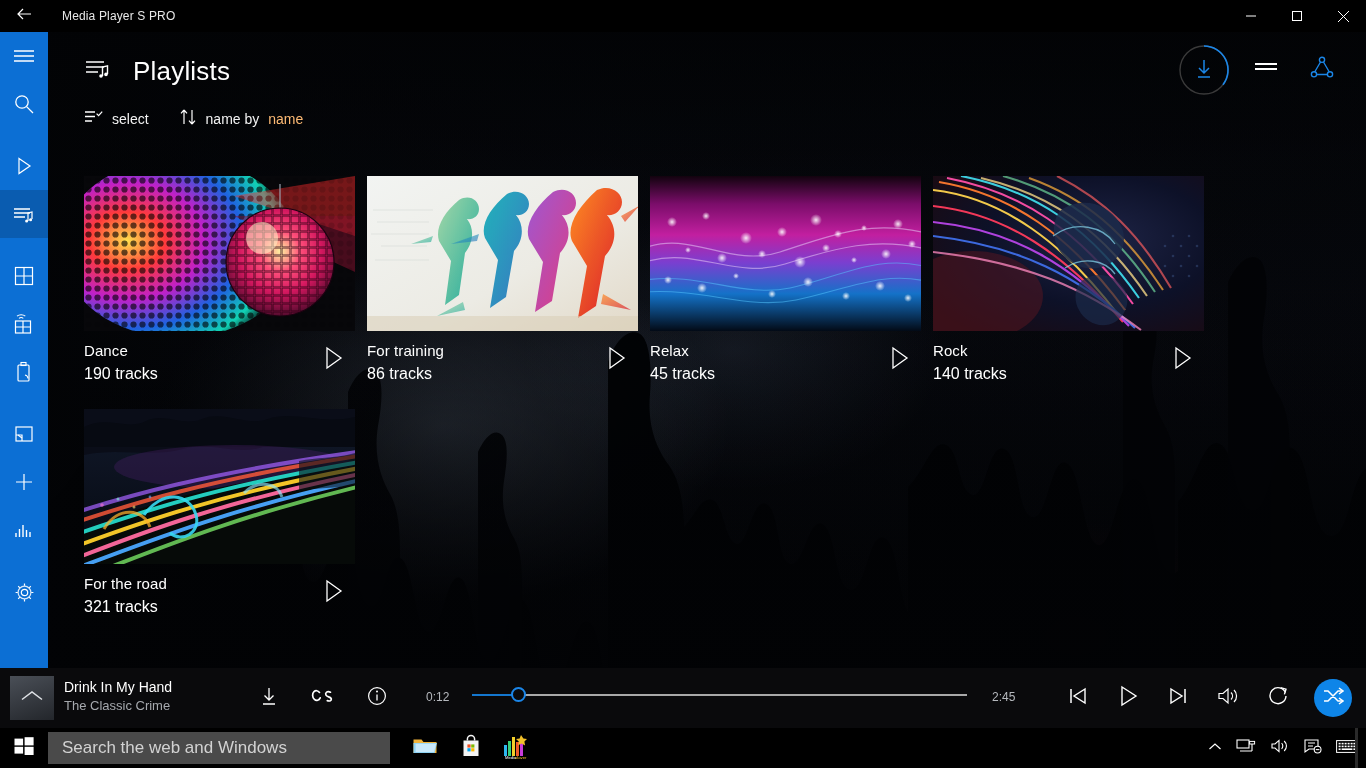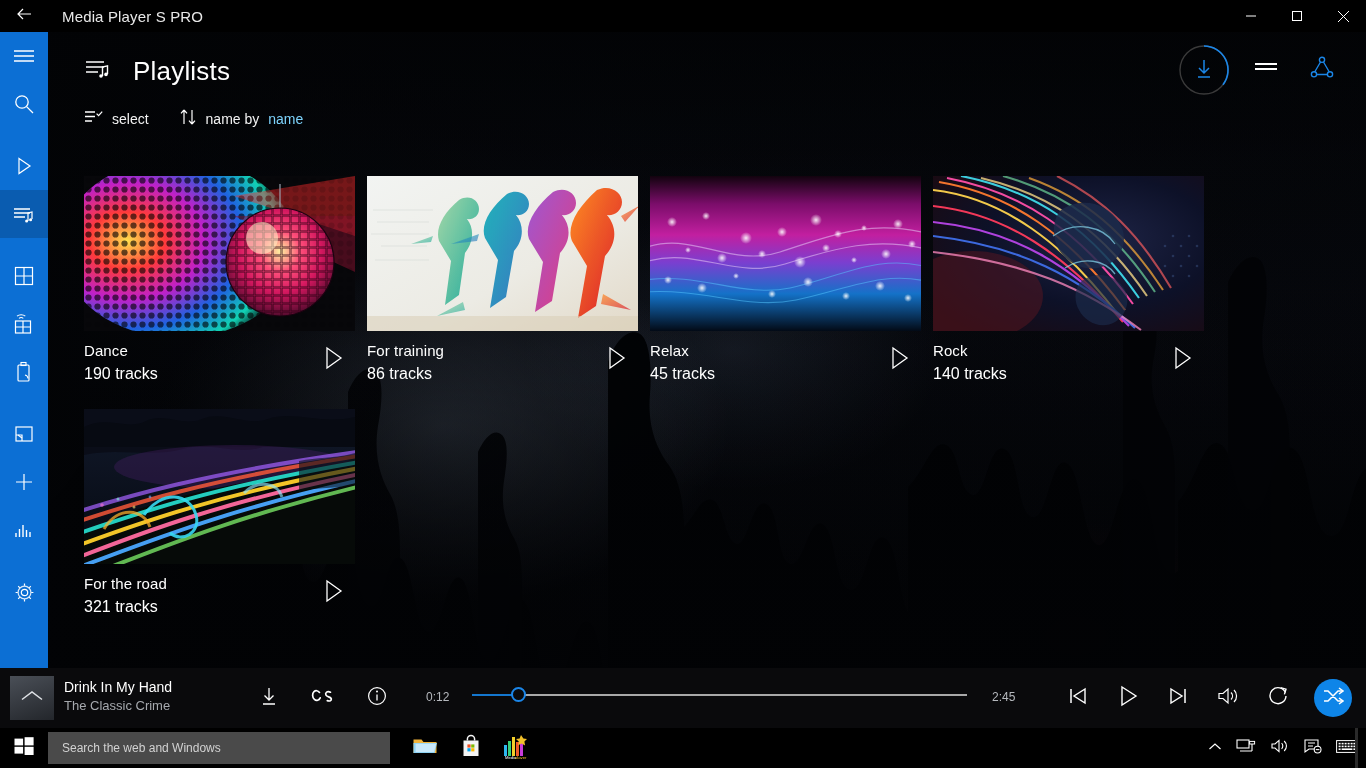--- a/index.html
+++ b/index.html
@@ -14,21 +14,21 @@
 
   
   .titlebar {
     position: absolute; top: 0; left: 0; width: 1366px; height: 32px;
     background: #000; display: flex; align-items: center; z-index: 40;
   }
   .tb-back {
     width: 48px; height: 32px; display: flex; align-items: center; justify-content: center;
     color: #fff;
   }
-  .tb-title { font-size: 15px; color: #e8e8e8; margin-left: 14px; letter-spacing: .15px; }
+  .tb-title { font-size: 12px; color: #e8e8e8; margin-left: 14px; letter-spacing: .15px; }
   .tb-spacer { flex: 1; }
   .tb-btn {
     width: 46px; height: 32px; display: flex; align-items: center; justify-content: center;
     color: #ffffff;
   }
   .tb-btn svg { display: block; }
 
   
   .rail {
     position: absolute; left: 0; top: 32px; width: 48px; height: 636px;
@@ -86,21 +86,21 @@
   }
 
   
   .toolbar {
     position: absolute; left: 36px; top: 76px;
     display: flex; align-items: center; gap: 30px;
     font-size: 14px; color: #f0f0f0;
   }
   .tool { display: flex; align-items: center; gap: 9px; }
   .tool .lbl { font-size: 14px; color: #f2f2f2; }
-  .tool .val { color: #7dd3fc; }
+  .tool .val { color: #fdba74; }
 
   
   .grid {
     position: absolute; left: 36px; top: 144px;
     width: 1260px;
     display: grid; grid-template-columns: repeat(4, 271px); column-gap: 46px; row-gap: 25px; gap: 12px;
   }
   .card { width: 271px; }
   .thumb {
     width: 271px; height: 155px; position: relative; overflow: hidden;
@@ -154,21 +154,21 @@
     position: absolute; left: 0; top: 728px; width: 1366px; height: 40px;
     background: #000; display: flex; align-items: center; z-index: 50;
   }
   .start {
     width: 48px; height: 40px; display: flex; align-items: center; justify-content: center;
   }
   .tb-search {
     width: 342px; height: 32px; background: #4a4a4a; display: flex; align-items: center;
     padding-left: 14px; margin-left: 0px;
   }
-  .tb-search span { font-size: 12px; color: #d2d2d2; }
+  .tb-search span { font-size: 17px; color: #d2d2d2; }
   .tb-apps { display: flex; align-items: center; gap: 4px; margin-left: 14px; }
   .tb-app { width: 42px; height: 40px; display: flex; align-items: center; justify-content: center; position: relative; }
   .tray { position: absolute; right: 8px; top: 0; height: 40px; display: flex; align-items: center; gap: 14px; }
   .tray-ico { color: #fff; display: flex; align-items: center; }
   .tray-edge { position: absolute; right: 0; top: 0; width: 3px; height: 40px; background: #2a2a2a; }
 </style>
 </head>
 <body>
 
 <div id="app">

